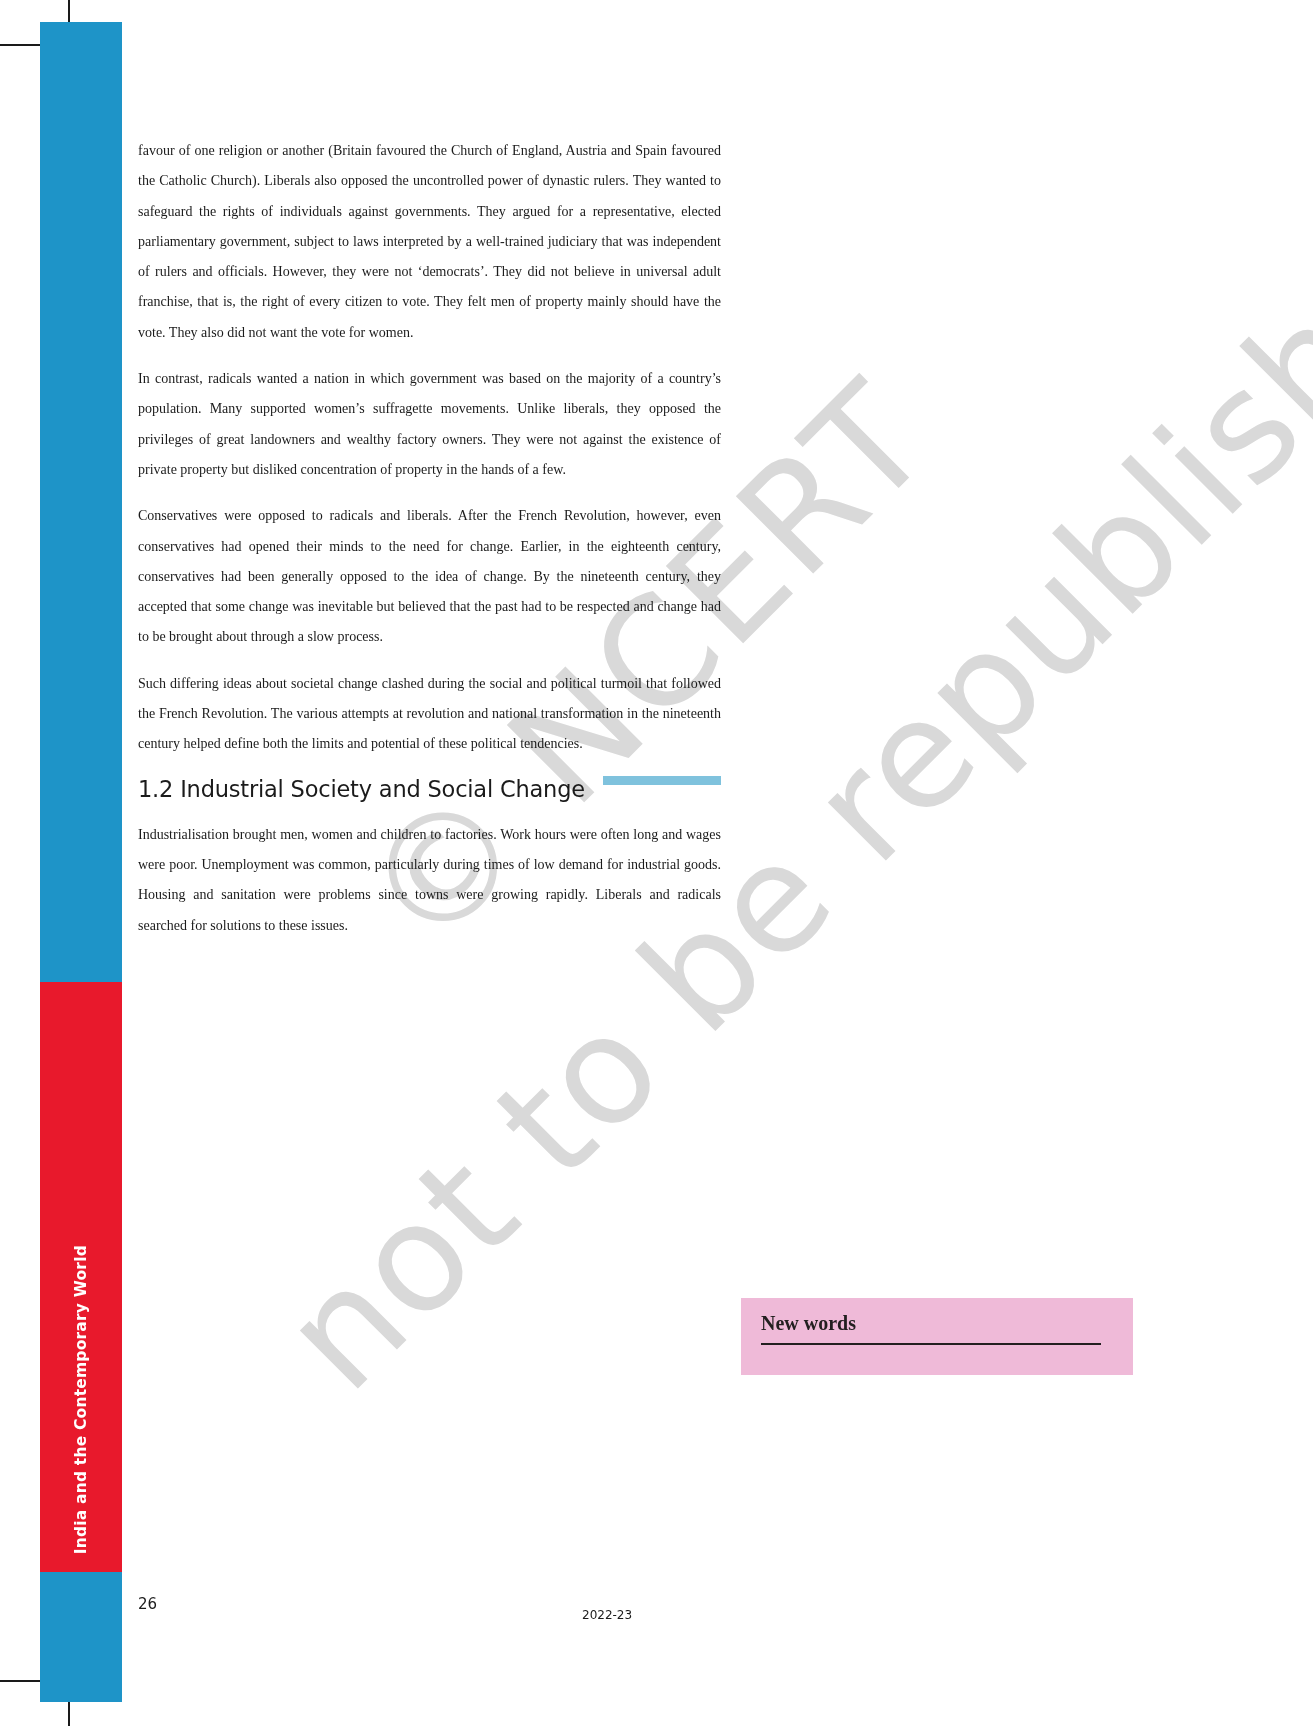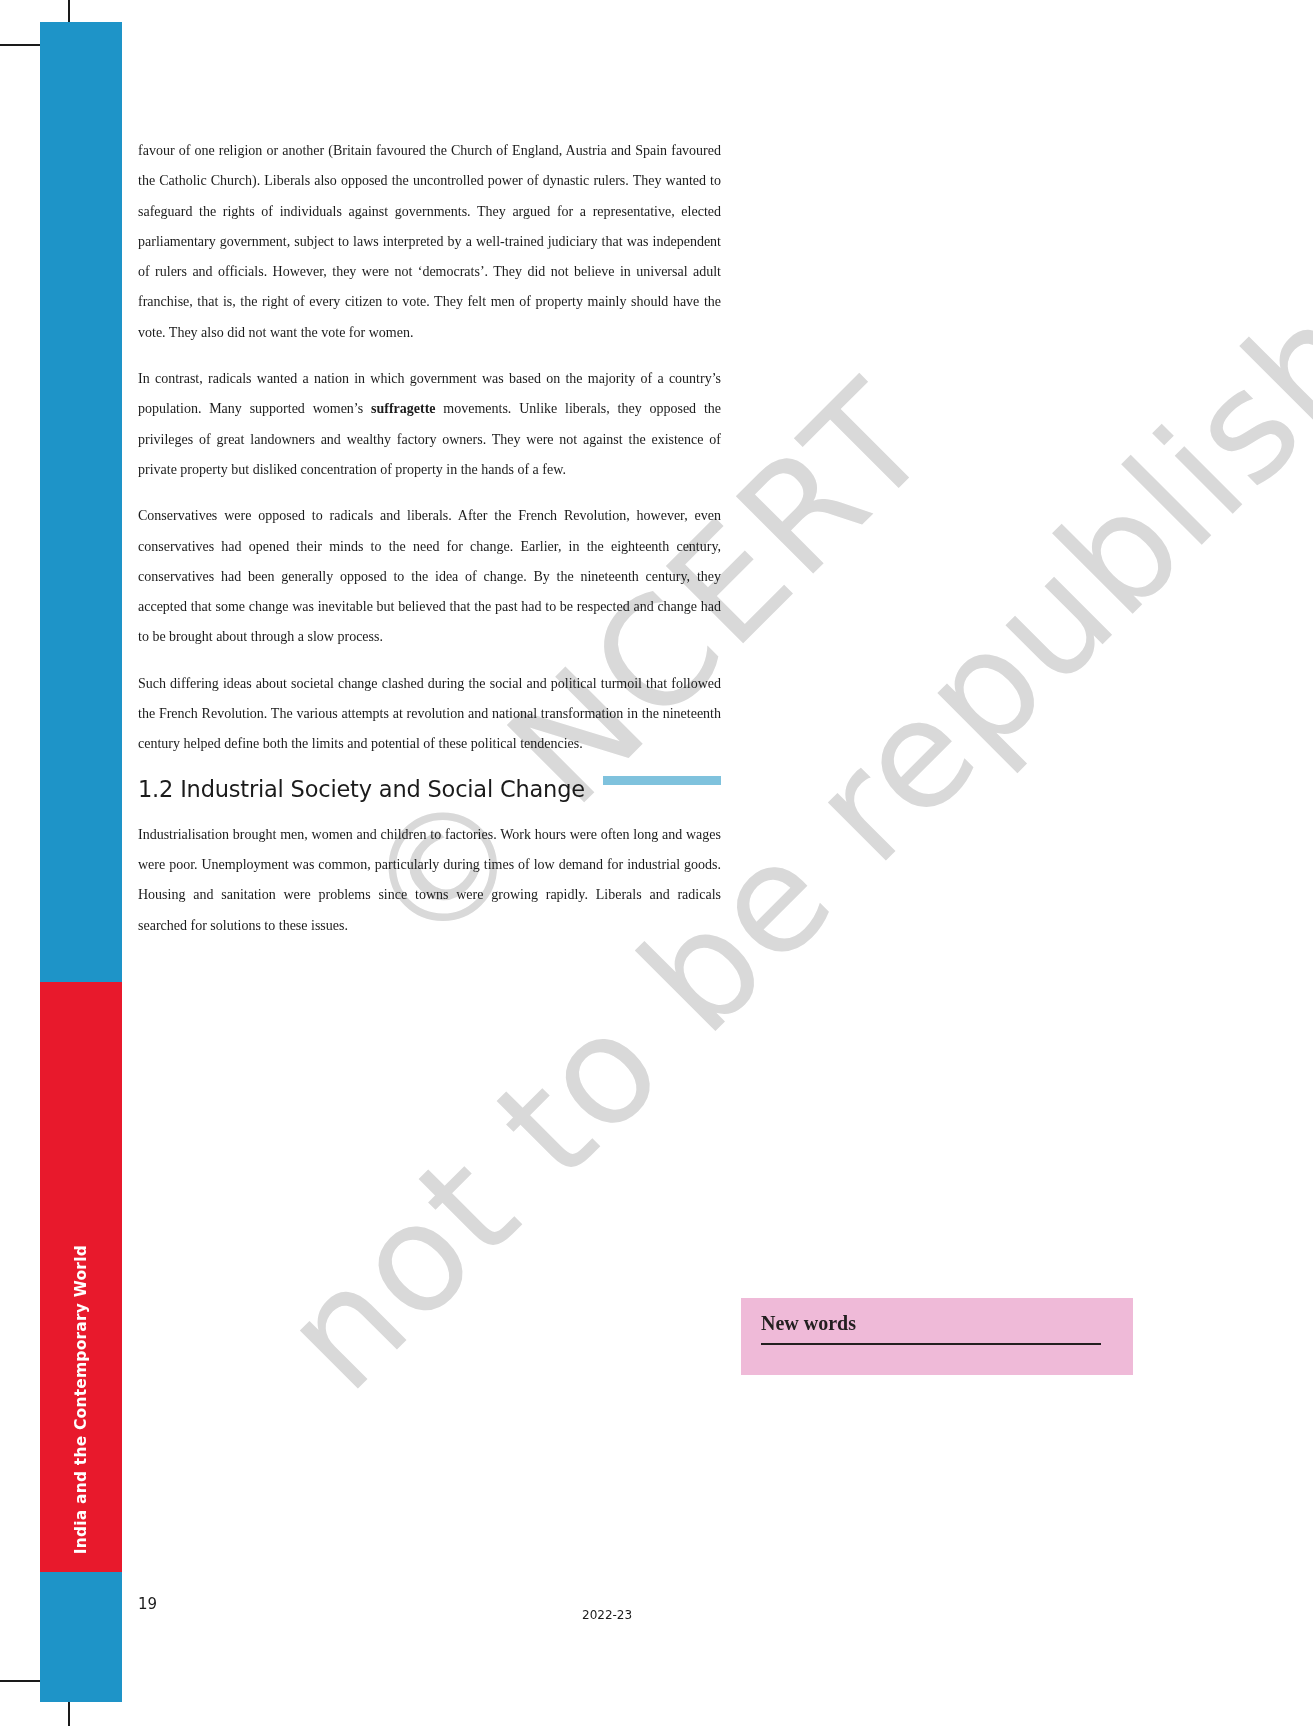--- a/index.html
+++ b/index.html
@@ -111,21 +111,21 @@
   }
   p.body-text {
     margin: 0 0 16px 0;
     font-family: "Liberation Serif", serif;
     font-size: 14px;
     line-height: 30.3px;
     text-align: justify;
     text-justify: inter-word;
     color: #1b1b1b;
   }
-  p.body-text b { font-weight: bold; }
+  p.body-text b { font-weight: normal; }
 
   
   .section-head {
     display: flex;
     align-items: flex-start;
     margin-top: 16px;
     margin-bottom: 18px;
   }
   .section-head h2 {
     margin: 0;
@@ -233,14 +233,14 @@
 
   <p class="body-text">Industrialisation brought men, women and children to factories.  Work hours were often long and wages were poor. Unemployment was common, particularly during times of low demand for industrial goods. Housing and sanitation were problems since towns were growing rapidly. Liberals and radicals searched for solutions to these issues.</p>
 
 </div>
 
 <div class="new-words">
   <div class="nw-title">New words</div>
   <div class="nw-rule"></div>
 </div>
 
-<div class="page-num">19</div>
+<div class="page-num">26</div>
 <div class="footer-year">2022-23</div>
 
 </body></html>

